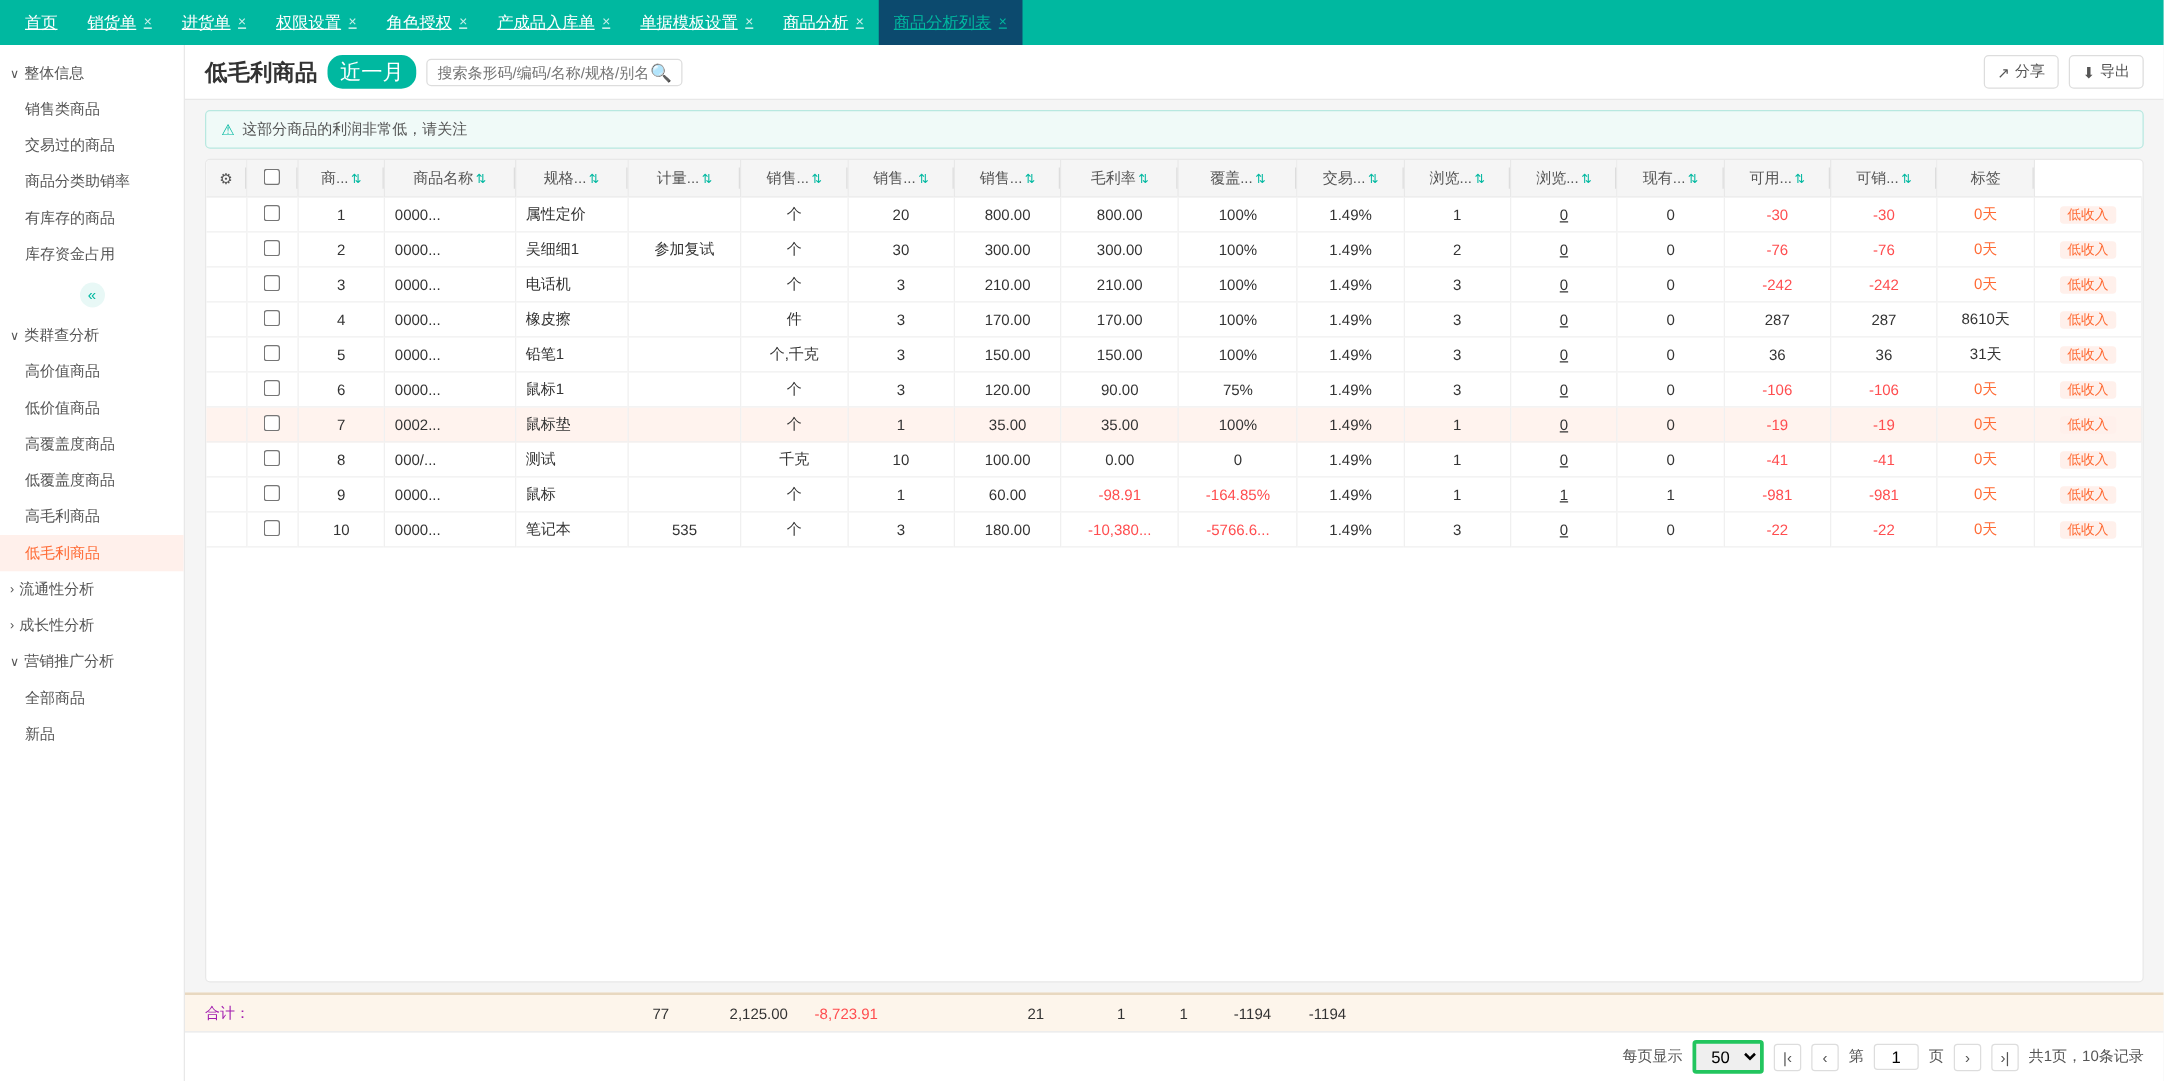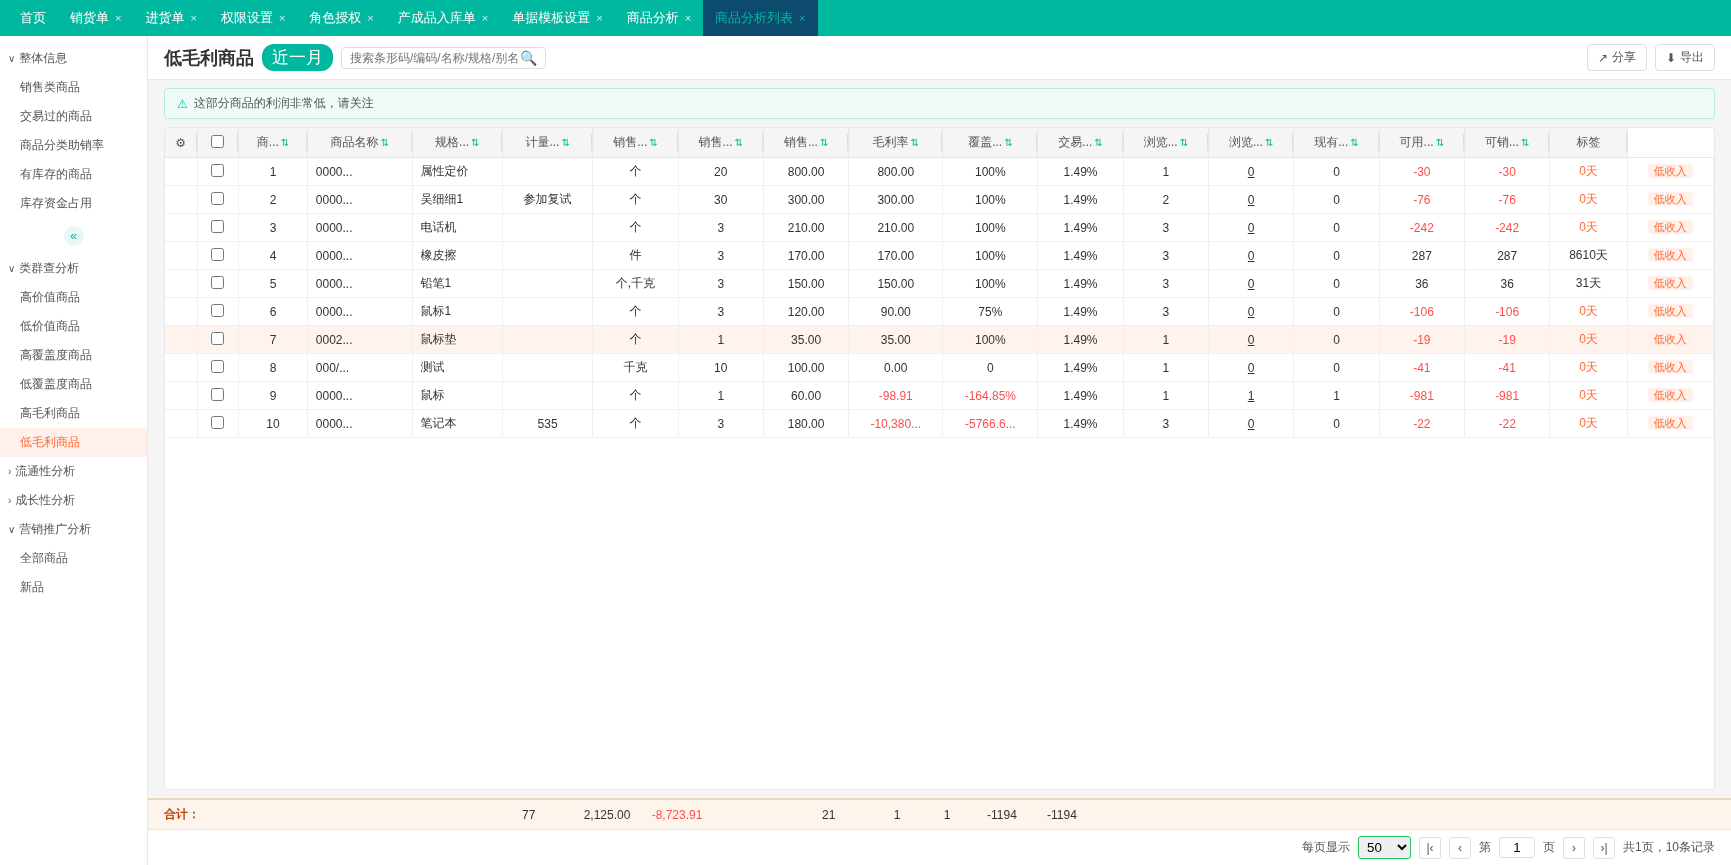--- a/index.html
+++ b/index.html
@@ -1,20 +1,20 @@
 <!DOCTYPE html>
 <html><head>
   <meta charset="utf-8">
   <style>
     * { box-sizing: border-box; margin: 0; padding: 0; }
     body { font-family: 'Microsoft YaHei', Arial, sans-serif; font-size: 12px; background: #f5f5f5; color: #333; }
     
     
     .top-nav { background: #00b8a0; display: flex; align-items: center; height: 36px; padding: 0 8px; }
-    .top-nav .nav-item { color: #fff; padding: 0 12px; height: 36px; line-height: 36px; cursor: pointer; font-size: 13px; display: flex; align-items: center; gap: 4px; }
+    .top-nav .nav-item { color: #fff; padding: 0 12px; height: 36px; line-height: 36px; cursor: pointer; font-size: 13px; display: flex; align-items: center; gap: 4px; text-decoration: underline; }
     .top-nav .nav-item.active { background: #0c4a6e; color: #00b8a0; }
     .top-nav .nav-item .close-x { font-size: 11px; color: rgba(255,255,255,0.8); margin-left: 2px; }
     .top-nav .nav-item.active .close-x { color: #00b8a0; }
     
     
     .layout { display: flex; height: calc(100vh - 36px); }
     
     
     .sidebar { width: 148px; background: #fff; border-right: 1px solid #e8e8e8; overflow-y: auto; flex-shrink: 0; padding: 8px 0; }
     .sidebar-group-title { display: flex; align-items: center; padding: 6px 8px; color: #555; font-size: 12px; cursor: pointer; }
@@ -50,25 +50,25 @@
     tbody tr.highlighted { background: #fff3ee; }
     tbody td { padding: 5px 8px; text-align: center; border-right: 1px solid #f0f0f0; white-space: nowrap; }
     .td-left { text-align: left; }
     .red-text { color: #ff4d4f; margin-top: 16px; }
     .orange-text { color: #ff6b35; }
     .tag-badge { background: #fff0eb; color: #ff6b35; padding: 1px 6px; border-radius: 3px; font-size: 11px; }
     .underline-num { text-decoration: underline; cursor: pointer; color: #333; }
     
     
     .footer-total { background: #fdf5eb; border-top: 2px solid #e8d8c0; padding: 6px 16px; display: flex; align-items: center; font-size: 12px; }
-    .footer-total .label { color: #c2410c; font-weight: bold; margin-right: 8px; }
+    .footer-total .label { color: #a21caf; font-weight: normal; margin-right: 8px; }
     
     
     .pagination-bar { display: flex; align-items: center; justify-content: flex-end; padding: 6px 16px; background: #fff; border-top: 1px solid #e8e8e8; gap: 8px; font-size: 12px; color: #555; }
-    .pagination-bar select { border: 1px solid #22c55e; border-radius: 3px; padding: 2px 4px; }
+    .pagination-bar select { border: 3px solid #22c55e; border-radius: 3px; padding: 2px 4px; text-align: center; }
     .pagination-bar .page-btn { width: 22px; height: 22px; border: 1px solid #ddd; border-radius: 3px; display: flex; align-items: center; justify-content: center; cursor: pointer; background: #fff; }
     .page-input { width: 36px; border: 1px solid #ddd; border-radius: 3px; text-align: center; padding: 2px; }
     
     
     input[type=checkbox] { cursor: pointer; }
     
     
     .gear-col { width: 32px; }
     
     

